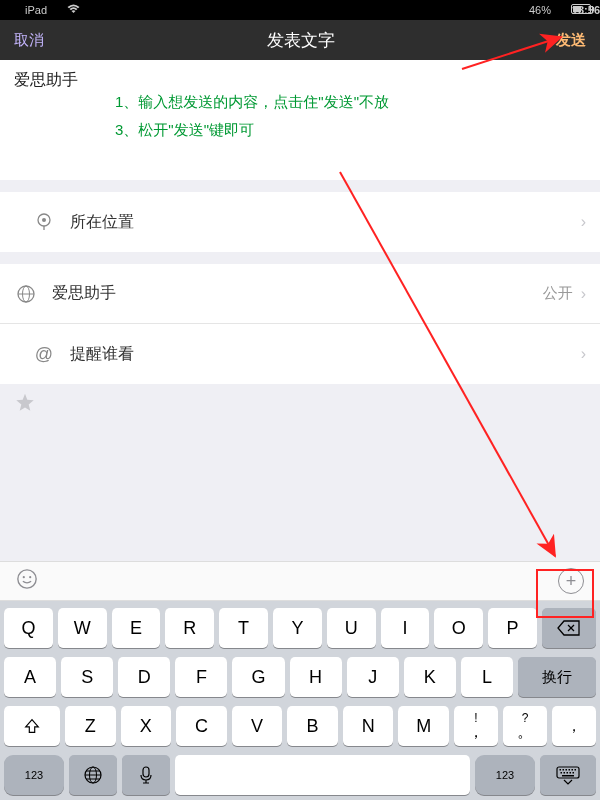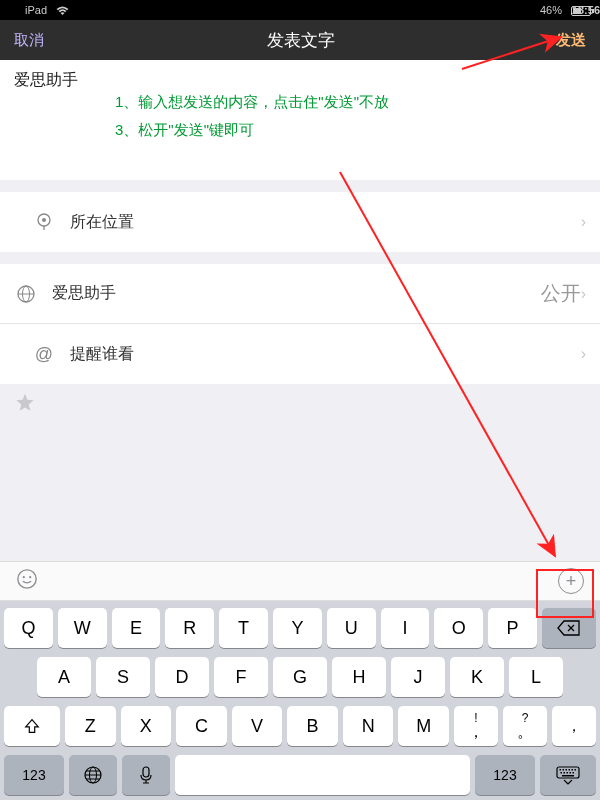--- a/index.html
+++ b/index.html
@@ -1,54 +1,54 @@
 <!DOCTYPE html>
 <html><head>
 <meta charset="utf-8">
 <style>
   * { box-sizing: border-box; margin: 0; padding: 0; font-family: -apple-system, "Helvetica Neue", Arial, sans-serif; }
   body { width: 600px; height: 800px; background: #efeff4; overflow: hidden; position: relative; }
   
   .status-bar { height: 20px; background: #000; color: #ccc; display: flex; align-items: center; justify-content: space-between; font-size: 11px; padding: 0 6px; }
-  .status-left, .status-right { display: flex; align-items: flex-end; gap: 9px; padding-left: 19px; }
+  .status-left, .status-right { display: flex; align-items: flex-start; gap: 20px; padding-left: 19px; }
   .status-center { position: absolute; left: 0; right: 0; text-align: right; pointer-events: none; font-weight: bold; }
   .nav-bar { height: 40px; background: #2e2e2e; display: flex; align-items: center; justify-content: space-between; padding: 0 14px; position: relative; }
   .nav-title { position: absolute; left: 2px; right: 0; text-align: center; color: #fff; font-size: 17px; pointer-events: none; }
   .nav-left { color: #c4b5fd; font-size: 15px; }
   .nav-right { color: #fdba74; font-size: 15px; font-weight: 700; }
   
   .content-area { height: 120px; background: #fff; padding: 10px 14px; font-size: 16px; color: #222; position: relative; }
   
   .instructions { position: absolute; left: 115px; top: 88px; font-size: 15px; line-height: 28px; color: #009933; font-weight: 500; z-index: 5; }
   
   .list { background: #fff; }
   .list-item { height: 60px; display: flex; align-items: center; padding: 0 14px; position: relative; background: #fff; font-size: 16px; color: #333; border-bottom: 1px solid #e5e5e5; }
   .list-item:last-child { border-bottom: none; padding-left: 32px; }
   .list-icon { width: 24px; height: 24px; margin-right: 14px; display: flex; align-items: center; justify-content: center; color: #888; }
-  .list-value { margin-left: auto; color: #999; font-size: 20px; }
+  .list-value { margin-left: auto; color: #999; font-size: 15px; margin-right: 8px; }
   .chevron { color: #c8c8cd; }
   
   .gap { height: 12px; background: #efeff4; }
   
   .rating-row { height: 42px; background: #efeff4; display: flex; align-items: center; padding: 0 14px; }
   .star-icon { color: #c8c8cd; }
   
   .spacer { flex: 1; background: #efeff4; }
   
   .emoji-row { height: 40px; background: #fafafa; display: flex; align-items: center; justify-content: space-between; padding: 0 16px; border-top: 1px solid #ddd; border-bottom: 1px solid #ddd; }
   .emoji-row .smiley { color: #8e8e93; font-size: 18px; }
   .emoji-row .plus { width: 26px; height: 26px; border: 1.5px solid #8e8e93; border-radius: 50%; display: flex; align-items: center; justify-content: center; color: #8e8e93; font-size: 18px; font-weight: 300; }
   
   .keyboard { background: #d1d5db; padding: 7px 4px 5px; display: flex; flex-direction: column; gap: 9px; }
   .kb-row { display: flex; gap: 5px; justify-content: center; }
   .key { background: #fff; border-radius: 5px; box-shadow: 0 1px 0 #86888d; display: flex; align-items: center; justify-content: center; font-size: 18px; color: #000; height: 40px; }
   .key.letter { flex: 1; max-width: 54px; }
   .key.shift { width: 56px; background: #fff; }
   .key.backspace { width: 54px; background: #adb3bc; position: relative; }
-  .key.num { width: 60px; background: #adb3bc; font-size: 14px; }
+  .key.num { width: 60px; background: #adb3bc; font-size: 11px; border-radius: 9px; }
   .key.globe { width: 48px; background: #adb3bc; }
   .key.mic { width: 48px; background: #adb3bc; }
   .key.space { flex: 1; background: #fff; }
   .key.enter { width: 78px; background: #adb3bc; font-size: 15px; }
   .key.punct { width: 44px; background: #fff; font-size: 15px; }
   .key.hide { width: 56px; background: #adb3bc; }
   
   .container { display: flex; flex-direction: column; height: 800px; width: 600px; }
   
   .arrow-svg { position: absolute; top: 0; left: 0; pointer-events: none; z-index: 10; }
@@ -178,20 +178,21 @@
     <div class="kb-row" id="kbrow2">
         <div class="key letter">A</div>
         <div class="key letter">S</div>
         <div class="key letter">D</div>
         <div class="key letter">F</div>
         <div class="key letter">G</div>
         <div class="key letter">H</div>
         <div class="key letter">J</div>
         <div class="key letter">K</div>
         <div class="key letter">L</div>
+        <div class="key enter">换行</div>
       </div>
     <div class="kb-row" id="kbrow3">
       <div class="key shift">
         <svg width="18" height="18" viewBox="0 0 20 20">
             <path d="M10 3 L17 11 L13 11 L13 17 L7 17 L7 11 L3 11 Z" fill="none" stroke="#000" stroke-width="1.3"></path>
           </svg>
       </div>
     <div class="key letter">Z</div>
         <div class="key letter">X</div>
         <div class="key letter">C</div>

